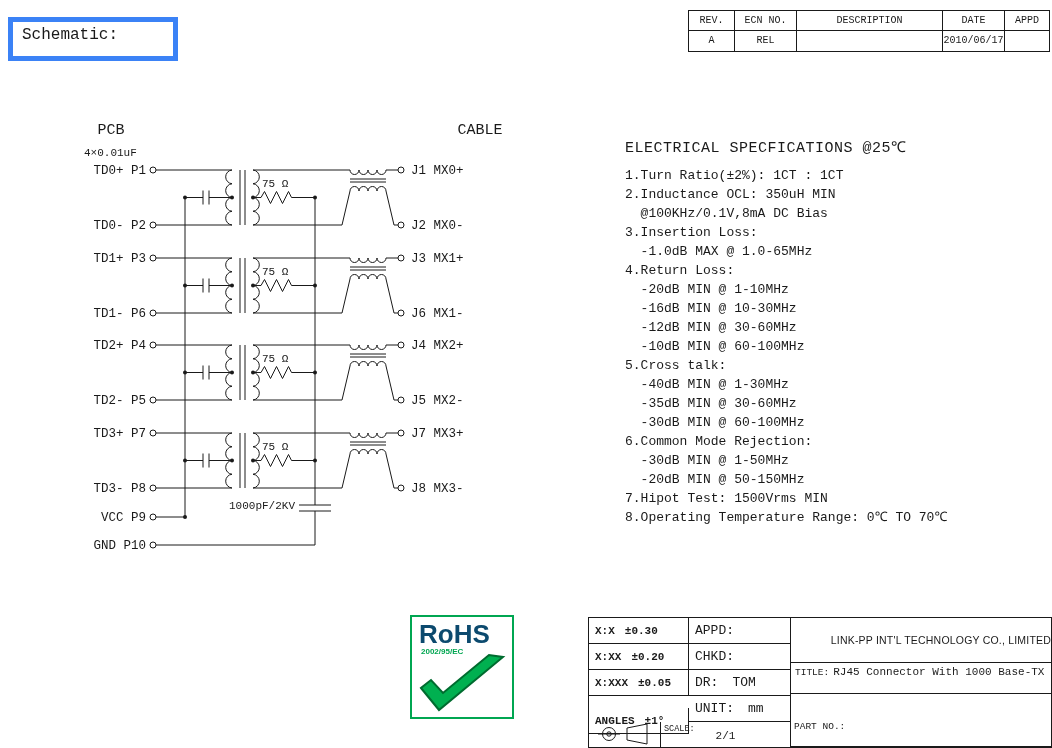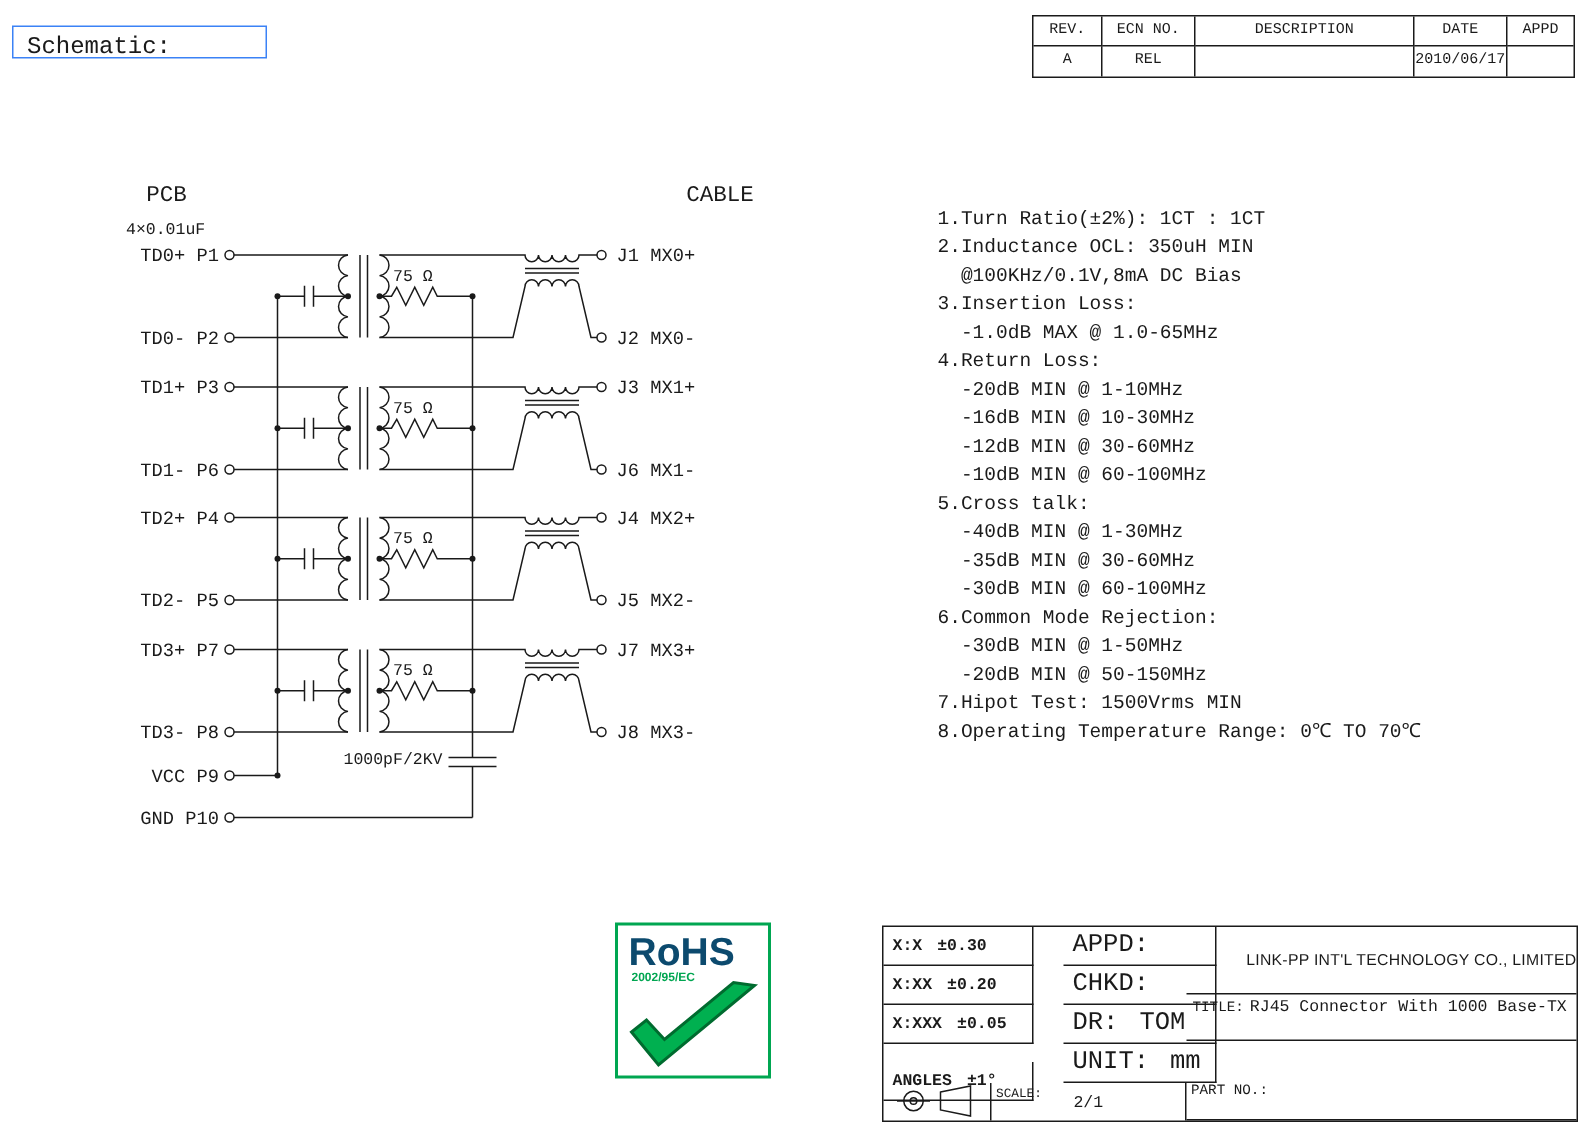--- a/index.html
+++ b/index.html
@@ -5,22 +5,22 @@
   html,body{margin:0;padding:0;}
   body{
     width:1052px;height:748px;position:relative;overflow:hidden;
     background:#ffffff;color:#1a1a1a;
     font-family:"Liberation Mono", monospace;
   }
   .abs{position:absolute;}
 
   
   #schematic-box{
-    left:8px;top:17px;width:170px;height:22px;
-    border:1px solid #3b82f6;box-sizing:border-box;
+    left:8px;top:17px;width:170px;height:44px;
+    border:5px solid #3b82f6;box-sizing:border-box;
     font-size:16px;line-height:27px;padding-left:9px;
   }
 
   
   #rev-table{
     left:688px;top:10px;width:360px;
     border:1px solid #1a1a1a;box-sizing:content-box;
     display:grid;grid-template-columns:46px 62px 146px 62px 44px;
   }
   .rev-cell{
@@ -63,21 +63,21 @@
 
   
   #titleblock{
     left:588px;top:617px;width:462px;height:129px;
     border:1px solid #1a1a1a;box-sizing:content-box;
   }
   .tb{position:absolute;box-sizing:border-box;overflow:hidden;}
   .br{border-right:1px solid #1a1a1a;}
   .bb{border-bottom:1px solid #1a1a1a;}
   .tol-cell{display:flex;align-items:center;padding-left:6px;font-size:11px;gap:10px;white-space:nowrap;font-weight:bold;}
-  .lab-cell{display:flex;align-items:center;padding-left:6px;font-size:17px;white-space:nowrap;margin-left:20px;}
+  .lab-cell{display:flex;align-items:center;padding-left:6px;font-size:13px;white-space:nowrap;}
   .lab-cell .cellval{margin-left:14px;}
   .mini-cell{position:relative;}
   .mini-label{position:absolute;left:3px;top:2px;font-size:8.5px;}
   .mini-value{text-align:center;padding-top:8px;font-size:11px;}
   #company-cell{display:flex;align-items:center;justify-content:flex-end;
     font-family:"Liberation Sans", sans-serif;font-size:10.5px;letter-spacing:0.2px;
     text-align:center;}
   #title-cell{padding:3px 4px;font-size:11px;}
   #title-cell .t-row1{white-space:nowrap;}
   #title-cell .t-label{font-size:9.5px;margin-right:4px;}
@@ -166,20 +166,21 @@
   <text class="pin-label" x="411" y="229">J2 MX0-</text>
   <text class="pin-label" x="411" y="262">J3 MX1+</text>
   <text class="pin-label" x="411" y="317">J6 MX1-</text>
   <text class="pin-label" x="411" y="349">J4 MX2+</text>
   <text class="pin-label" x="411" y="404">J5 MX2-</text>
   <text class="pin-label" x="411" y="437">J7 MX3+</text>
   <text class="pin-label" x="411" y="492">J8 MX3-</text>
 </svg>
 
 <div class="abs" id="specs">
+  <div class="spec-title">ELECTRICAL SPECFICATIONS @25℃</div>
   <div>
       <div class="spec-line">1.Turn Ratio(±2%): 1CT : 1CT</div>
       <div class="spec-line">2.Inductance OCL: 350uH MIN</div>
       <div class="spec-line">  @100KHz/0.1V,8mA DC Bias</div>
       <div class="spec-line">3.Insertion Loss:</div>
       <div class="spec-line">  -1.0dB MAX @ 1.0-65MHz</div>
       <div class="spec-line">4.Return Loss:</div>
       <div class="spec-line">  -20dB MIN @ 1-10MHz</div>
       <div class="spec-line">  -16dB MIN @ 10-30MHz</div>
       <div class="spec-line">  -12dB MIN @ 30-60MHz</div>

